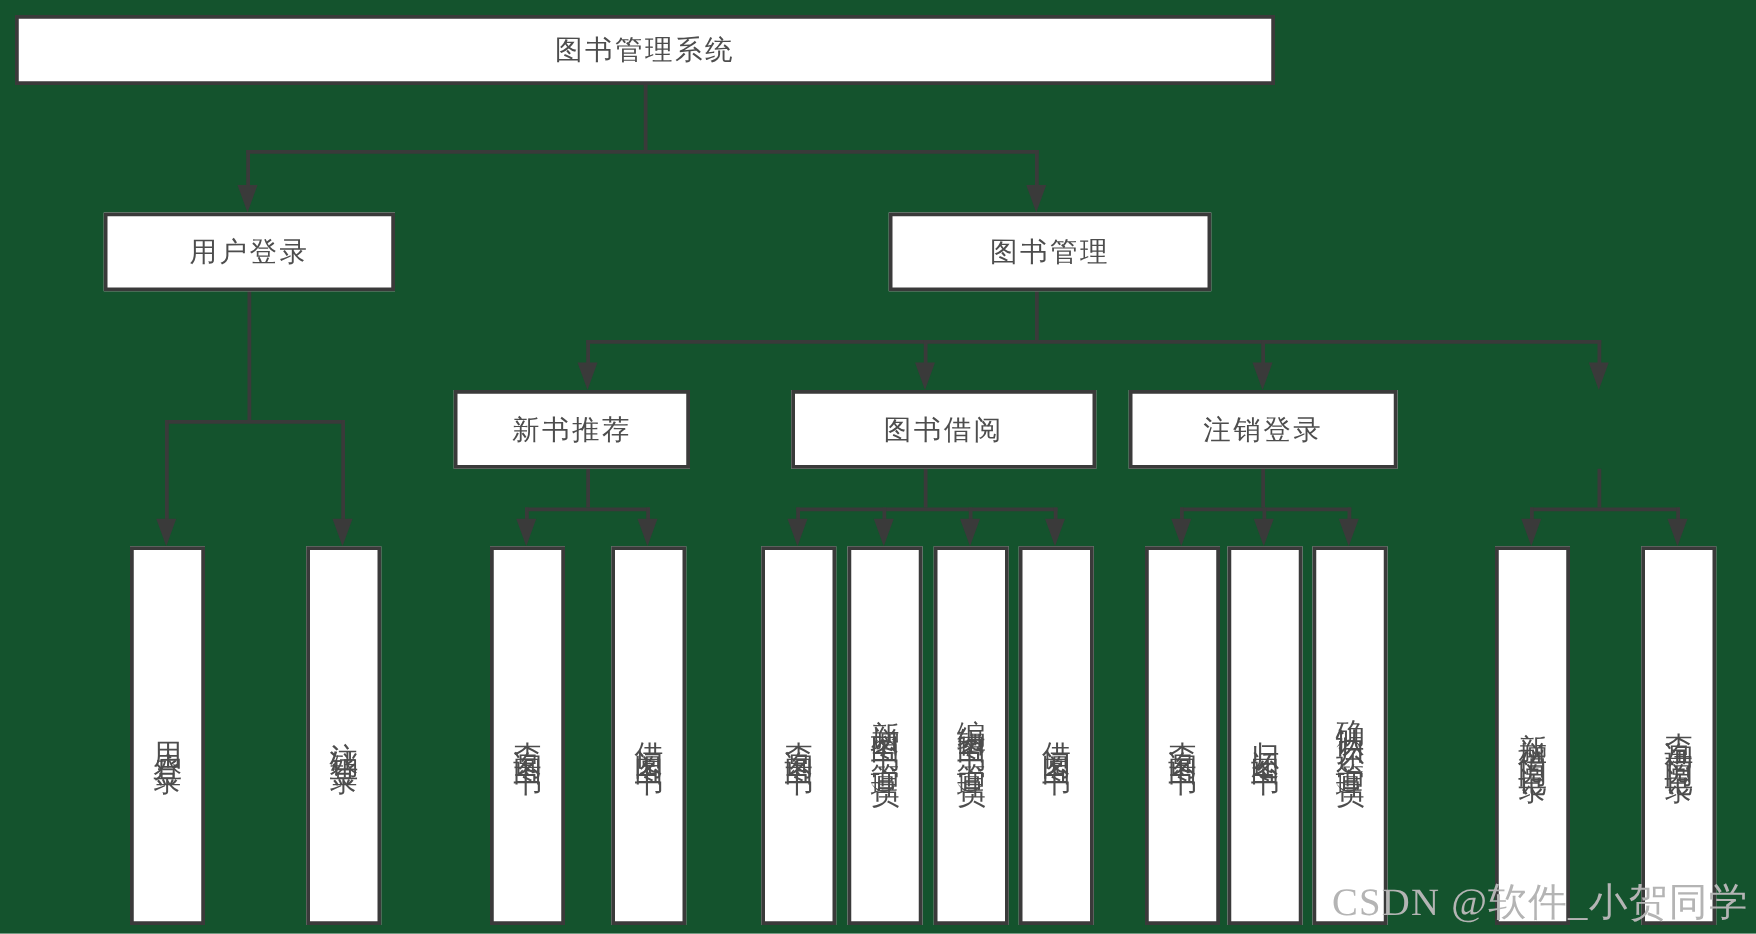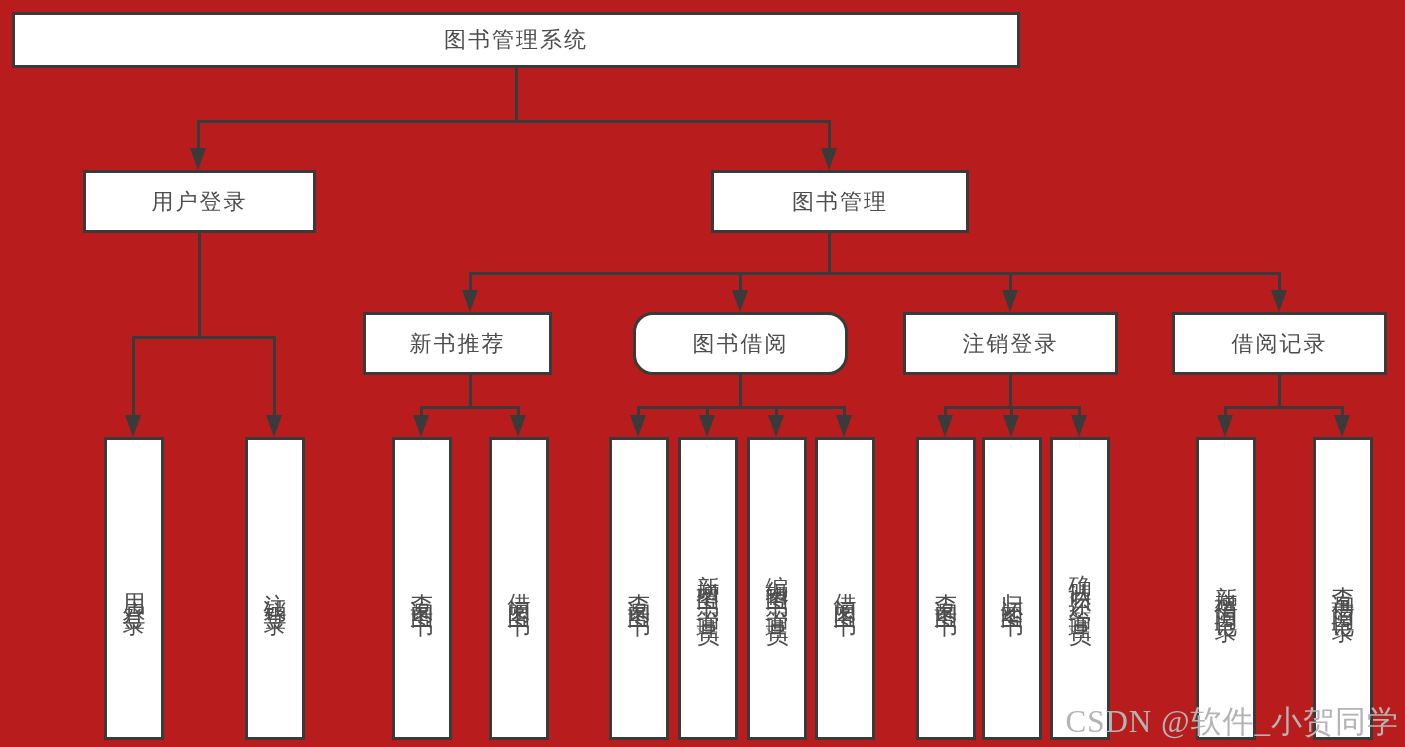--- a/index.html
+++ b/index.html
@@ -9,21 +9,21 @@
     --text: #4d4d4d;
     --wm: #b4b4b4;
   }
   * { box-sizing: border-box; }
   html, body { margin: 0; padding: 0; background: #ffffff; }
   body { font-family: "Liberation Sans", "DejaVu Sans", sans-serif; }
   #stage {
     position: relative;
     width: 1405px;
     height: 747px;
-    background: #b91c1c;
+    background: #14532d;
     overflow: hidden;
   }
   .box {
     position: absolute;
     background: var(--fill);
     border: 3px solid var(--border);
     display: flex;
     align-items: center;
     justify-content: center;
     color: var(--text);
@@ -111,28 +111,25 @@
   <div class="vl" style="left:1009px; top:272px; height:20px;"></div>
   <div class="vl" style="left:1278px; top:272px; height:20px;"></div>
   <div class="ah" style="left:462px;  top:290px;"></div>
   <div class="ah" style="left:732px;  top:290px;"></div>
   <div class="ah" style="left:1002px; top:290px;"></div>
   <div class="ah" style="left:1271px; top:290px;"></div>
 
   <div class="box" style="left:363px; top:312px; width:189px; height:63px;">
     <span>新书推荐</span>
   </div>
-  <div class="box" style="left:633px; top:312px; width:215px; height:63px;border-radius:20px;">
+  <div class="box" style="left:633px; top:312px; width:244px; height:63px;">
     <span>图书借阅</span>
   </div>
   <div class="box" style="left:903px; top:312px; width:215px; height:63px;">
     <span>注销登录</span>
-  </div>
-  <div class="box" style="left:1172px; top:312px; width:215px; height:63px;">
-    <span>借阅记录</span>
   </div>
 
   <div class="vl" style="left:469px; top:375px; height:31px;"></div>
   <div class="hl" style="left:420px; top:406px; width:100px;"></div>
   <div class="vl" style="left:420px; top:406px; height:11px;"></div>
   <div class="vl" style="left:517px; top:406px; height:11px;"></div>
   <div class="ah" style="left:413px; top:415px;"></div>
   <div class="ah" style="left:510px; top:415px;"></div>
 
   <div class="vl" style="left:739px; top:375px; height:31px;"></div>

